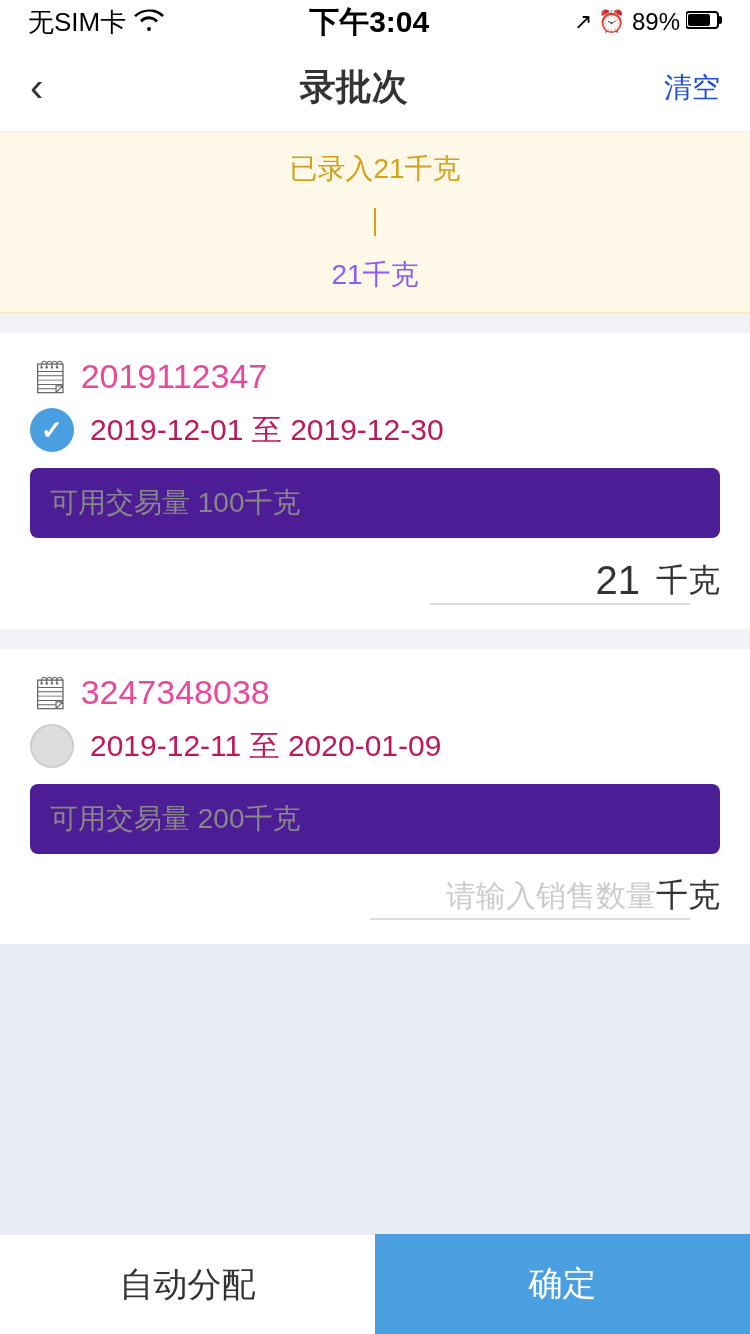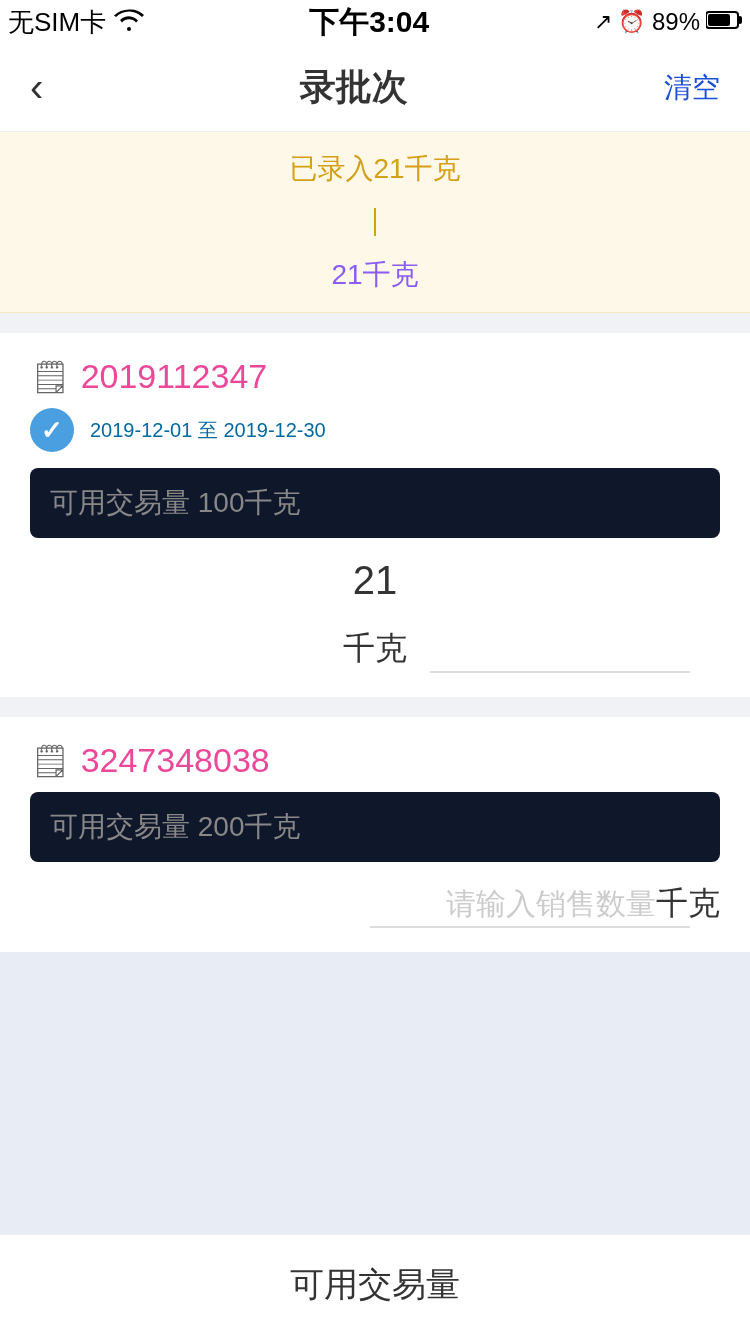--- a/index.html
+++ b/index.html
@@ -13,21 +13,21 @@
     }
 
     
     .status-bar {
       width: 750px;
       height: 44px;
       background: #fff;
       display: flex;
       align-items: center;
       justify-content: space-between;
-      padding: 0 8px;
+      padding: 0 28px;
       font-size: 26px;
     }
     .status-left {
       display: flex;
       align-items: center;
       gap: 8px;
       font-size: 26px;
       color: #000;
     }
     .status-center {
@@ -143,41 +143,40 @@
     .radio-circle.unselected {
       background: #ddd;
       border: 2px solid #ccc;
     }
     .radio-check {
       color: #fff;
       font-size: 26px;
       font-weight: bold;
     }
     .batch-date {
-      font-size: 20px;
-      color: #0369a1;
+      font-size: 30px;
+      color: #be185d;
     }
 
     .batch-available {
-      background: #0f172a;
+      background: #4c1d95;
       border-radius: 8px;
       padding: 16px 20px;
       font-size: 28px;
       color: #888;
       margin-bottom: 0;
     }
 
     
     .quantity-row {
       display: flex;
       align-items: center;
       justify-content: flex-end;
       padding: 20px 30px 0 30px;
-      gap: 24px;
-      flex-direction: column;
+      gap: 16px;
     }
     .quantity-value {
       font-size: 40px;
       color: #333;
       font-weight: 500;
     }
     .quantity-unit {
       font-size: 32px;
       color: #333;
     }
@@ -326,32 +325,38 @@
     </div>
     <div style="height:24px;"></div>
   </div>
 
   <div class="card" style="margin-top:20px;">
     <div class="batch-item">
       <div class="batch-header">
         <span class="batch-icon">🗒</span>
         <span class="batch-id">3247348038</span>
       </div>
+      <div class="batch-date-row">
+        <div class="radio-circle unselected">
+        </div>
+        <span class="batch-date">2019-12-11 至 2020-01-09</span>
+      </div>
       <div class="batch-available">可用交易量 200千克</div>
     </div>
 
     <div class="input-row">
       <span class="input-placeholder">请输入销售数量</span>
       <span class="input-unit">千克</span>
     </div>
     <div class="input-line-container">
       <div class="input-divider"></div>
     </div>
     <div style="height:24px;"></div>
   </div>
 
   <div class="spacer-area" style="flex:1; min-height: 380px;"></div>
 
 </div>
 
 <div class="bottom-bar">
-  <button class="btn-auto">可用交易量</button>
+  <button class="btn-auto">自动分配</button>
+  <button class="btn-confirm">确定</button>
 </div>
 
 </body></html>

